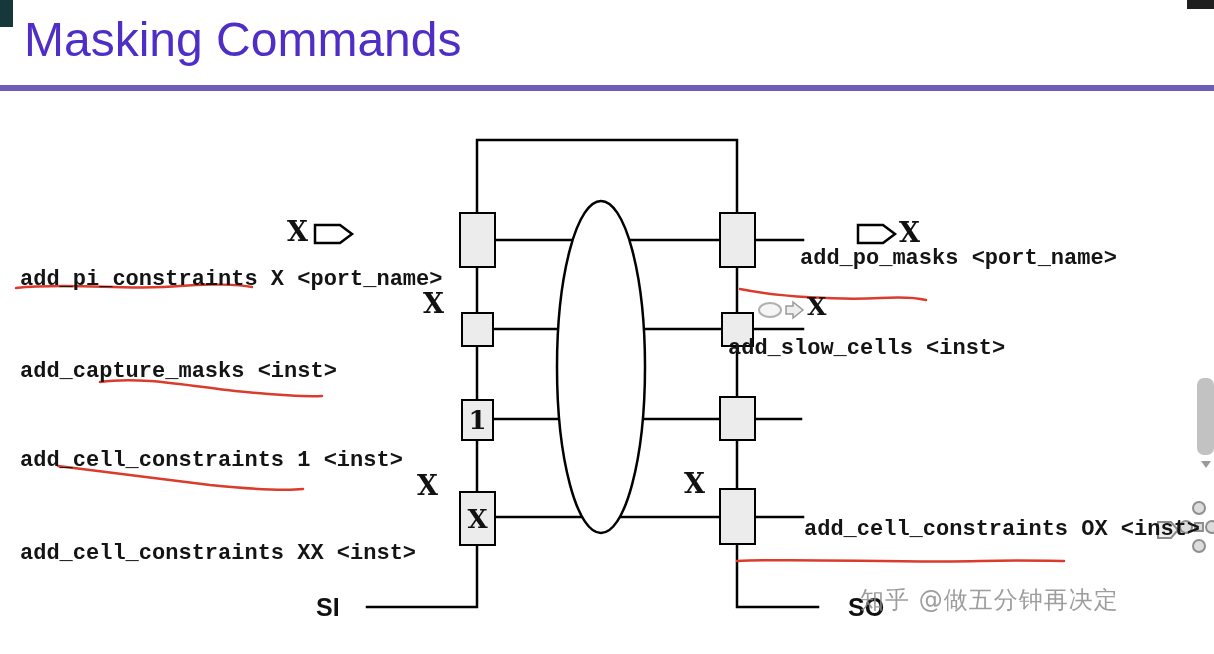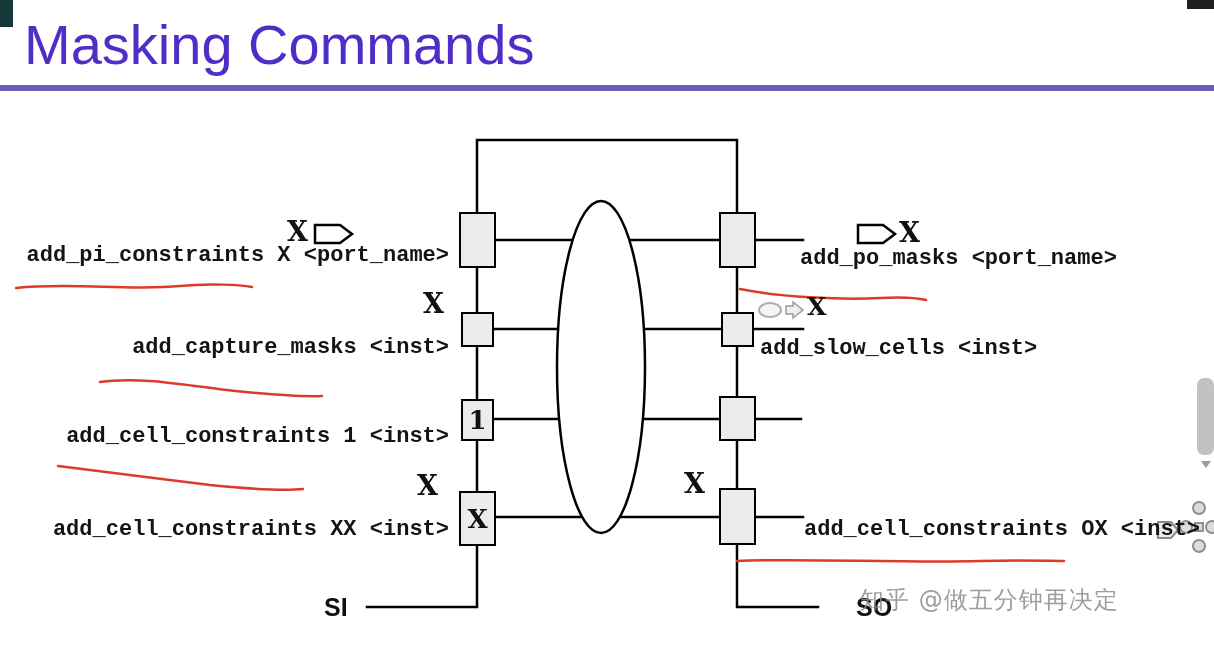--- a/index.html
+++ b/index.html
@@ -1,49 +1,49 @@
 <!DOCTYPE html>
 <html><head>
 <meta charset="utf-8">
 <style>
   * { margin:0; padding:0; box-sizing:border-box; }
   html,body { width:1214px; height:654px; }
   body { position:relative; background:#ffffff; overflow:hidden; font-family:"Liberation Sans", sans-serif; }
   .abs { position:absolute; }
   .title {
     font-family:"Liberation Sans", sans-serif;
-    font-size:56px; font-weight:normal; color:#4f2dc7;
+    font-size:48px; font-weight:normal; color:#4f2dc7;
     letter-spacing:0px; white-space:nowrap;
   }
   .rule { background:#6d5cb8; }
   .corner-tl { background:#16383a; }
   .corner-tr { background:#1f1f1f; }
   .cmd {
     font-family:"Liberation Mono", monospace;
     font-weight:bold; font-size:22px; color:#141414;
     white-space:nowrap; line-height:1.1;
   }
-  .cmd-left { text-align:right; width:447px; left:2px; }
+  .cmd-left { width:447px; left:20px;margin-top:24px; }
   .xmark {
     font-family:"DejaVu Serif", serif;
     font-weight:bold; font-size:27px; color:#111;
     line-height:1; white-space:nowrap;
   }
   .xmark-sm { font-size:25px; }
   .cellbox {
     position:absolute; background:#ececec; border:2px solid #000;
     display:flex; align-items:center; justify-content:center;
   }
   .cellval {
     font-family:"DejaVu Serif", serif; font-weight:bold;
     font-size:26px; color:#111; line-height:1;
   }
   .silabel {
     font-family:"Liberation Sans", sans-serif; font-weight:bold;
-    font-size:25px; color:#111; line-height:1; white-space:nowrap;margin-left:8px;
+    font-size:25px; color:#111; line-height:1; white-space:nowrap;
   }
   .watermark {
     font-family:"DejaVu Sans", sans-serif;
     font-size:24px; color:#8d8d8d; opacity:0.85;
     white-space:nowrap; letter-spacing:1px;
   }
   svg.diagram { position:absolute; left:0; top:0; }
 </style>
 </head>
 <body>
@@ -118,19 +118,19 @@
 <div class="abs xmark" style="left:417px;top:472px;">X</div>
 <div class="abs xmark" style="left:684px;top:470px;">X</div>
 <div class="abs xmark xmark-sm" style="left:807px;top:294px;">X</div>
 
 <div class="abs cmd cmd-left" style="top:244px;">add_pi_constraints X &lt;port_name&gt;</div>
 <div class="abs cmd cmd-left" style="top:336px;">add_capture_masks &lt;inst&gt;</div>
 <div class="abs cmd cmd-left" style="top:425px;">add_cell_constraints 1 &lt;inst&gt;</div>
 <div class="abs cmd cmd-left" style="top:518px;">add_cell_constraints XX &lt;inst&gt;</div>
 
 <div class="abs cmd" style="left:800px;top:247px;">add_po_masks &lt;port_name&gt;</div>
-<div class="abs cmd" style="left:760px;top:337px;">add_slow_cells &lt;inst&gt;</div>
+<div class="abs cmd" style="left:728px;top:337px;">add_slow_cells &lt;inst&gt;</div>
 <div class="abs cmd" style="left:804px;top:518px;">add_cell_constraints OX &lt;inst&gt;</div>
 
 <div class="abs silabel" style="left:316px;top:595px;">SI</div>
 <div class="abs silabel" style="left:848px;top:595px;">SO</div>
 
 <div class="abs watermark" style="left:860px;top:584px;">知乎 @做五分钟再决定</div>
 
 </body></html>

